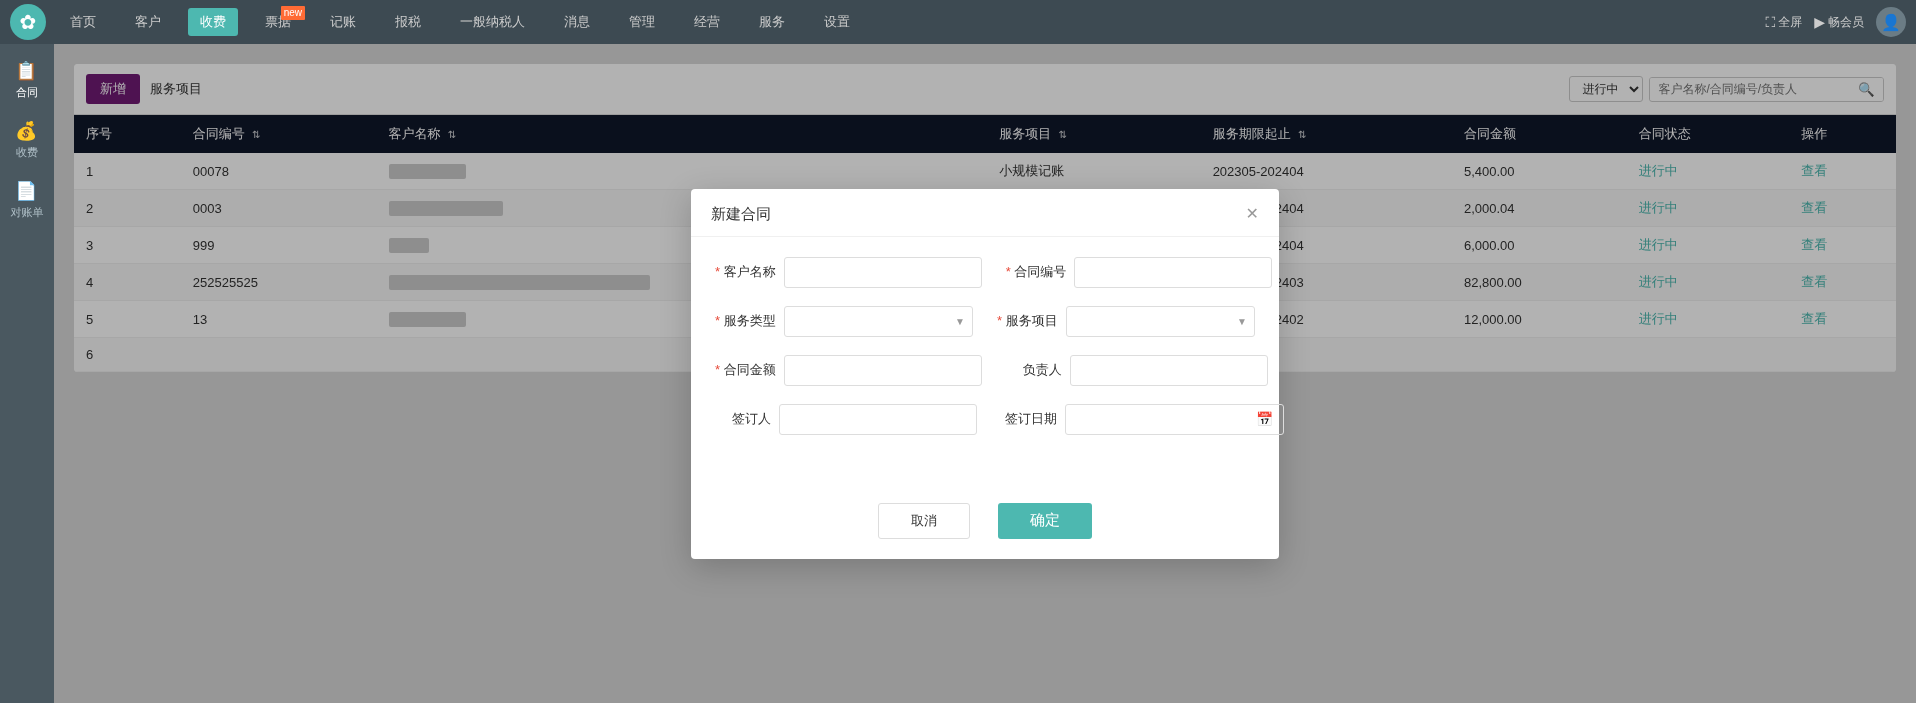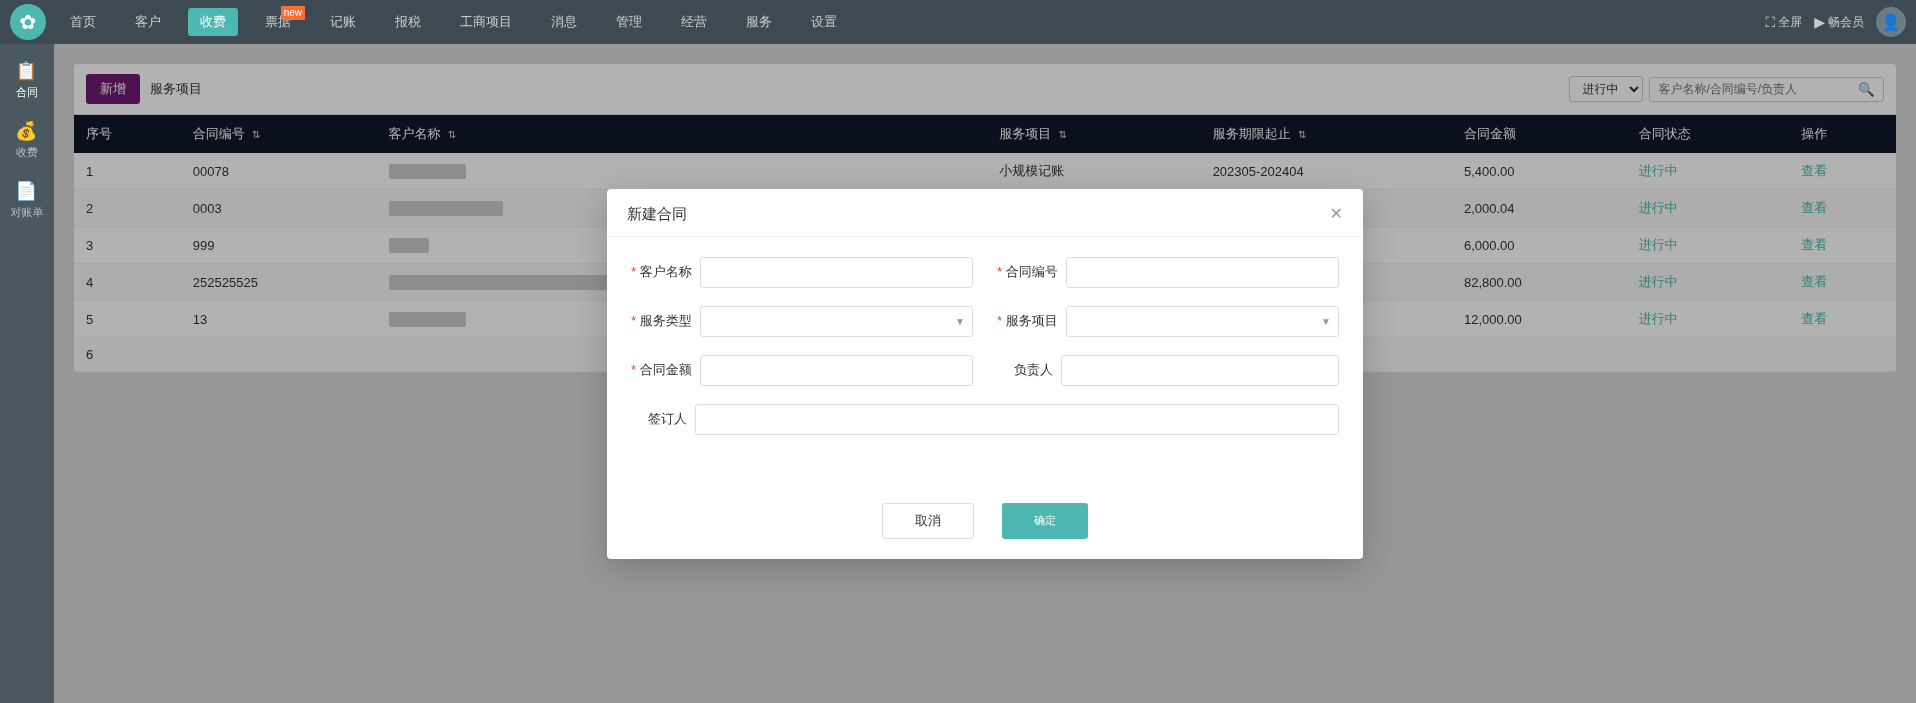--- a/index.html
+++ b/index.html
@@ -244,21 +244,21 @@
       bottom: 0;
       background: rgba(0,0,0,0.3);
       display: flex;
       align-items: center;
       justify-content: center;
       z-index: 100;
     }
     .modal {
       background: white;
       border-radius: 4px;
-      width: 756px;
+      width: 588px;
       padding: 0;
       box-shadow: 0 8px 32px rgba(0,0,0,0.2);
     }
     .modal-header {
       padding: 16px 20px 12px;
       border-bottom: 1px solid #f0f0f0;
       display: flex;
       align-items: center;
       justify-content: space-between;
     }
@@ -349,21 +349,21 @@
       cursor: pointer;
       font-size: 13px;
     }
     .btn-confirm {
       background: #4db8b0;
       color: white;
       border: none;
       padding: 8px 32px;
       border-radius: 3px;
       cursor: pointer;
-      font-size: 11px;
+      font-size: 15px;
     }
 
     .calendar-icon {
       color: #999;
       font-size: 14px;
       cursor: pointer;
       margin-left: 4px;
     }
     .date-input-wrapper {
       flex: 1;
@@ -392,21 +392,21 @@
   <div class="nav-items">
     <div class="nav-item">首页</div>
     <div class="nav-item">客户</div>
     <div class="nav-item active">收费</div>
     <div class="nav-item-wrapper">
       <div class="nav-item">票据</div>
       <span class="new-badge">new</span>
     </div>
     <div class="nav-item">记账</div>
     <div class="nav-item">报税</div>
-    <div class="nav-item">工商项目</div>
+    <div class="nav-item">一般纳税人</div>
     <div class="nav-item">消息</div>
     <div class="nav-item">管理</div>
     <div class="nav-item">经营</div>
     <div class="nav-item">服务</div>
     <div class="nav-item">设置</div>
   </div>
   <div class="right-actions">
     <div class="action-btn">
       <span style="font-size:14px;">⛶</span>
       <span>全屏</span>
@@ -582,20 +582,27 @@
               <label class="form-label">负责人</label>
               <input type="text" class="form-input" style="">
             </div>
           </div>
 
           <div class="form-row">
             <div class="form-group">
               <label class="form-label">签订人</label>
               <input type="text" class="form-input" style="">
             </div>
+            <div class="form-group">
+              <label class="form-label">签订日期</label>
+              <div class="date-input-wrapper">
+                <input type="text" style="">
+                <span class="calendar-icon">📅</span>
+              </div>
+            </div>
           </div>
 
           <div class="form-row">
             <div style="flex:1;"></div>
           </div>
         </div>
         <div class="modal-footer">
           <button class="btn-cancel">取消</button>
           <button class="btn-confirm">确定</button>
         </div>

